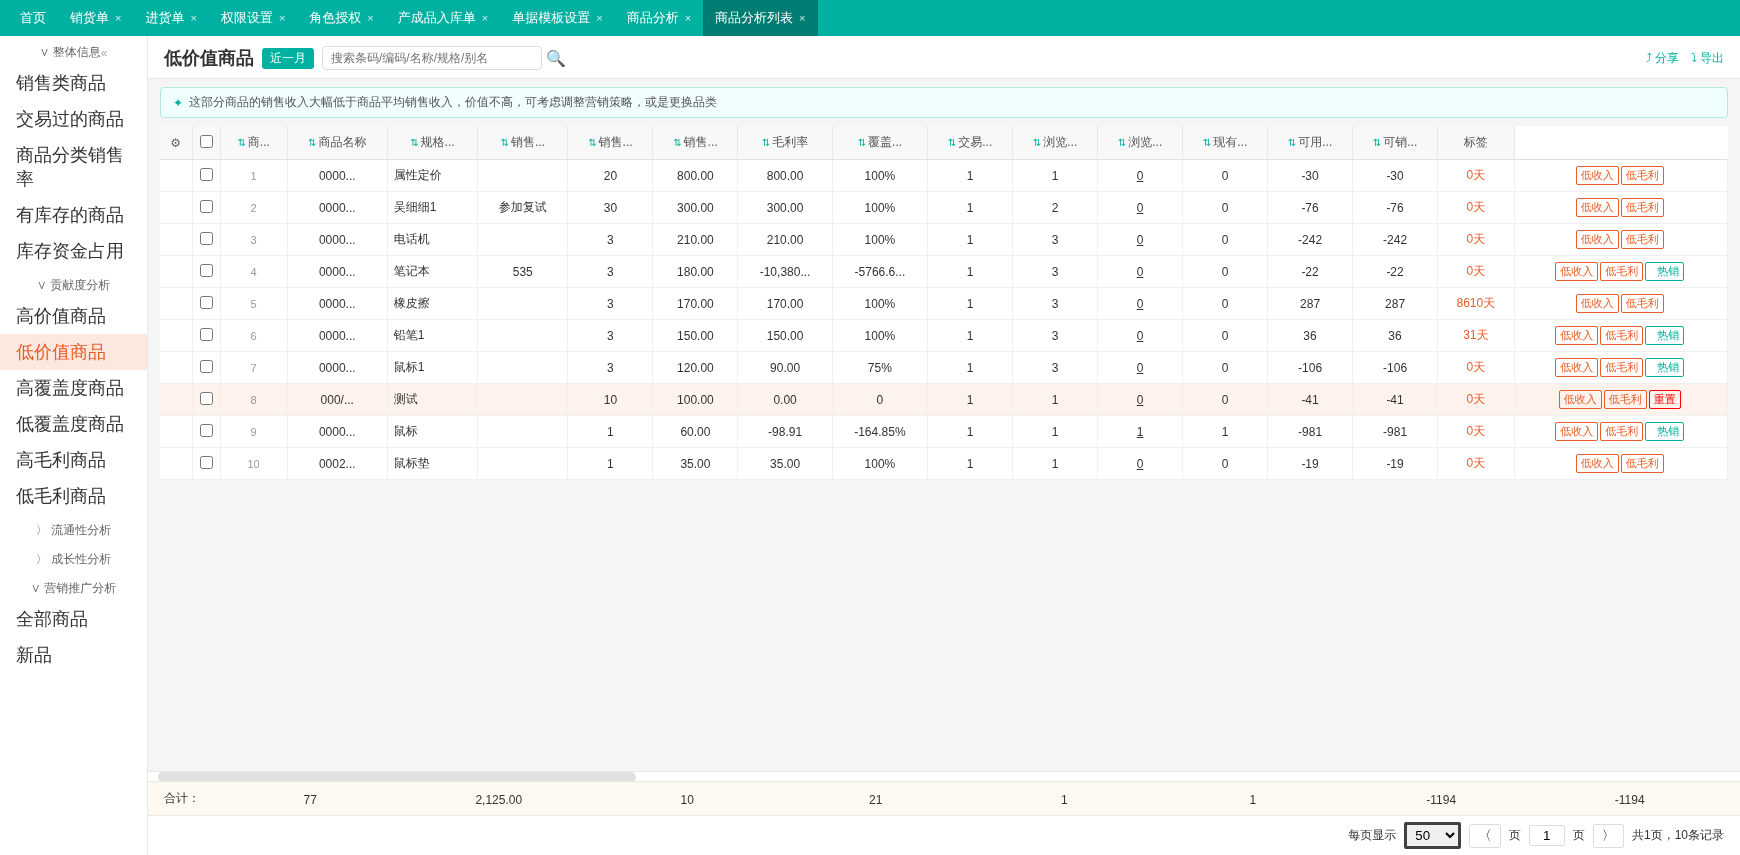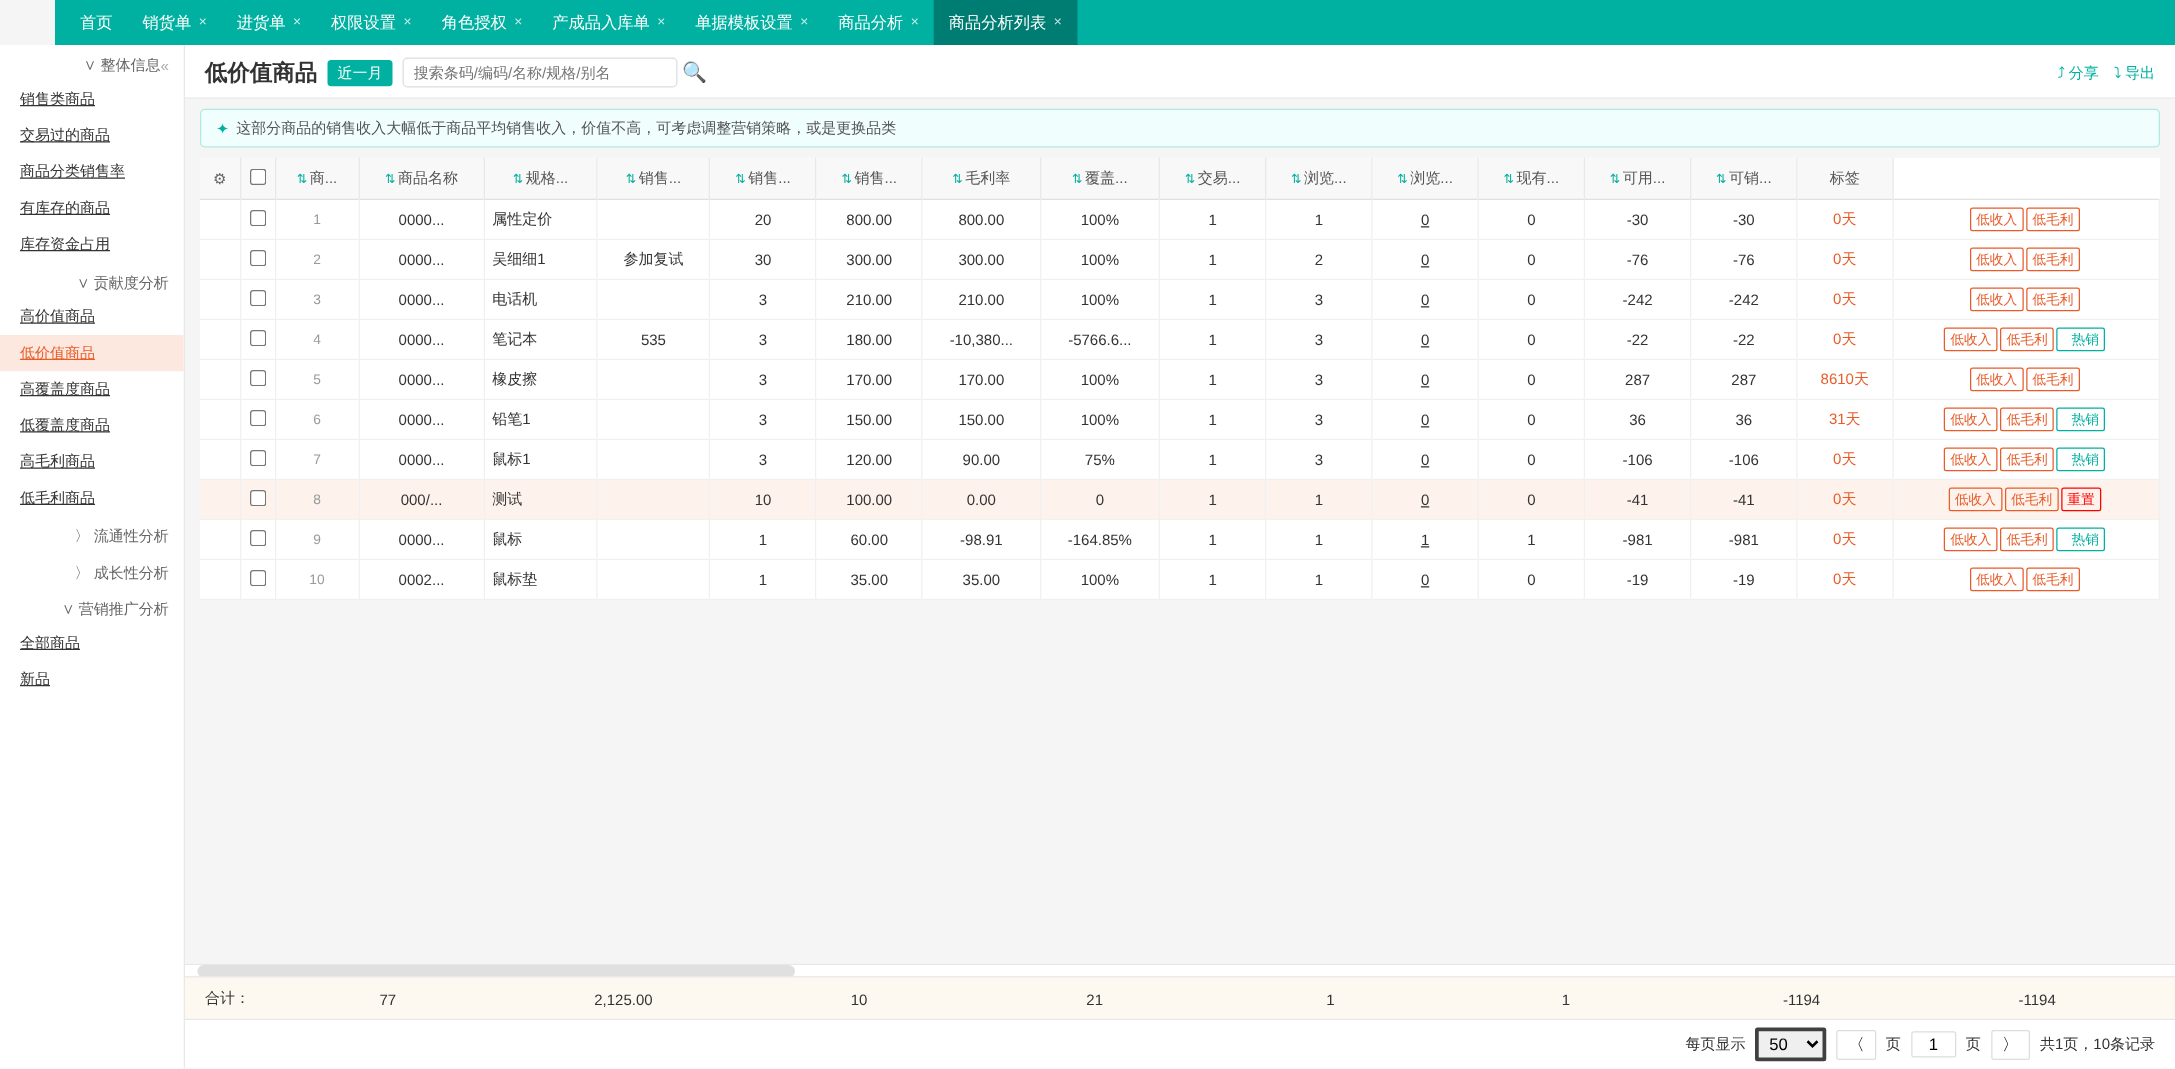--- a/index.html
+++ b/index.html
@@ -6,21 +6,20 @@
     body { font-family: "Microsoft YaHei", Arial, sans-serif; font-size: 12px; background: #f5f5f5; color: #333; overflow: hidden; height: 855px; }
 
     
     .top-nav {
       background: #00b0a0;
       height: 36px;
       display: flex;
       align-items: center;
       padding: 0 8px;
       gap: 0;
-      margin-left: 44px;
     }
     .nav-item {
       color: #fff;
       padding: 0 12px;
       height: 36px;
       display: flex;
       align-items: center;
       cursor: pointer;
       font-size: 13px;
       white-space: nowrap;
@@ -41,29 +40,28 @@
       border-right: 1px solid #e8e8e8;
       overflow-y: auto;
       flex-shrink: 0;
     }
     .sidebar-group-title {
       padding: 8px 12px 4px 12px;
       color: #666;
       font-size: 12px;
       display: flex;
       align-items: center;
-      justify-content: flex-end;
+      justify-content: center;
     }
     .sidebar-group-title .collapse-icon { cursor: pointer; color: #aaa; }
     .sidebar-item {
       padding: 6px 12px 6px 16px;
       cursor: pointer;
       color: #333;
-      font-size: 12px;
-      text-decoration: underline;
+      font-size: 18px;
     }
     .sidebar-item.active { background: #fde8e0; color: #e85c2a; }
 
     
     .content-area {
       flex: 1;
       display: flex;
       flex-direction: column;
       overflow: hidden;
       background: #f5f5f5;

